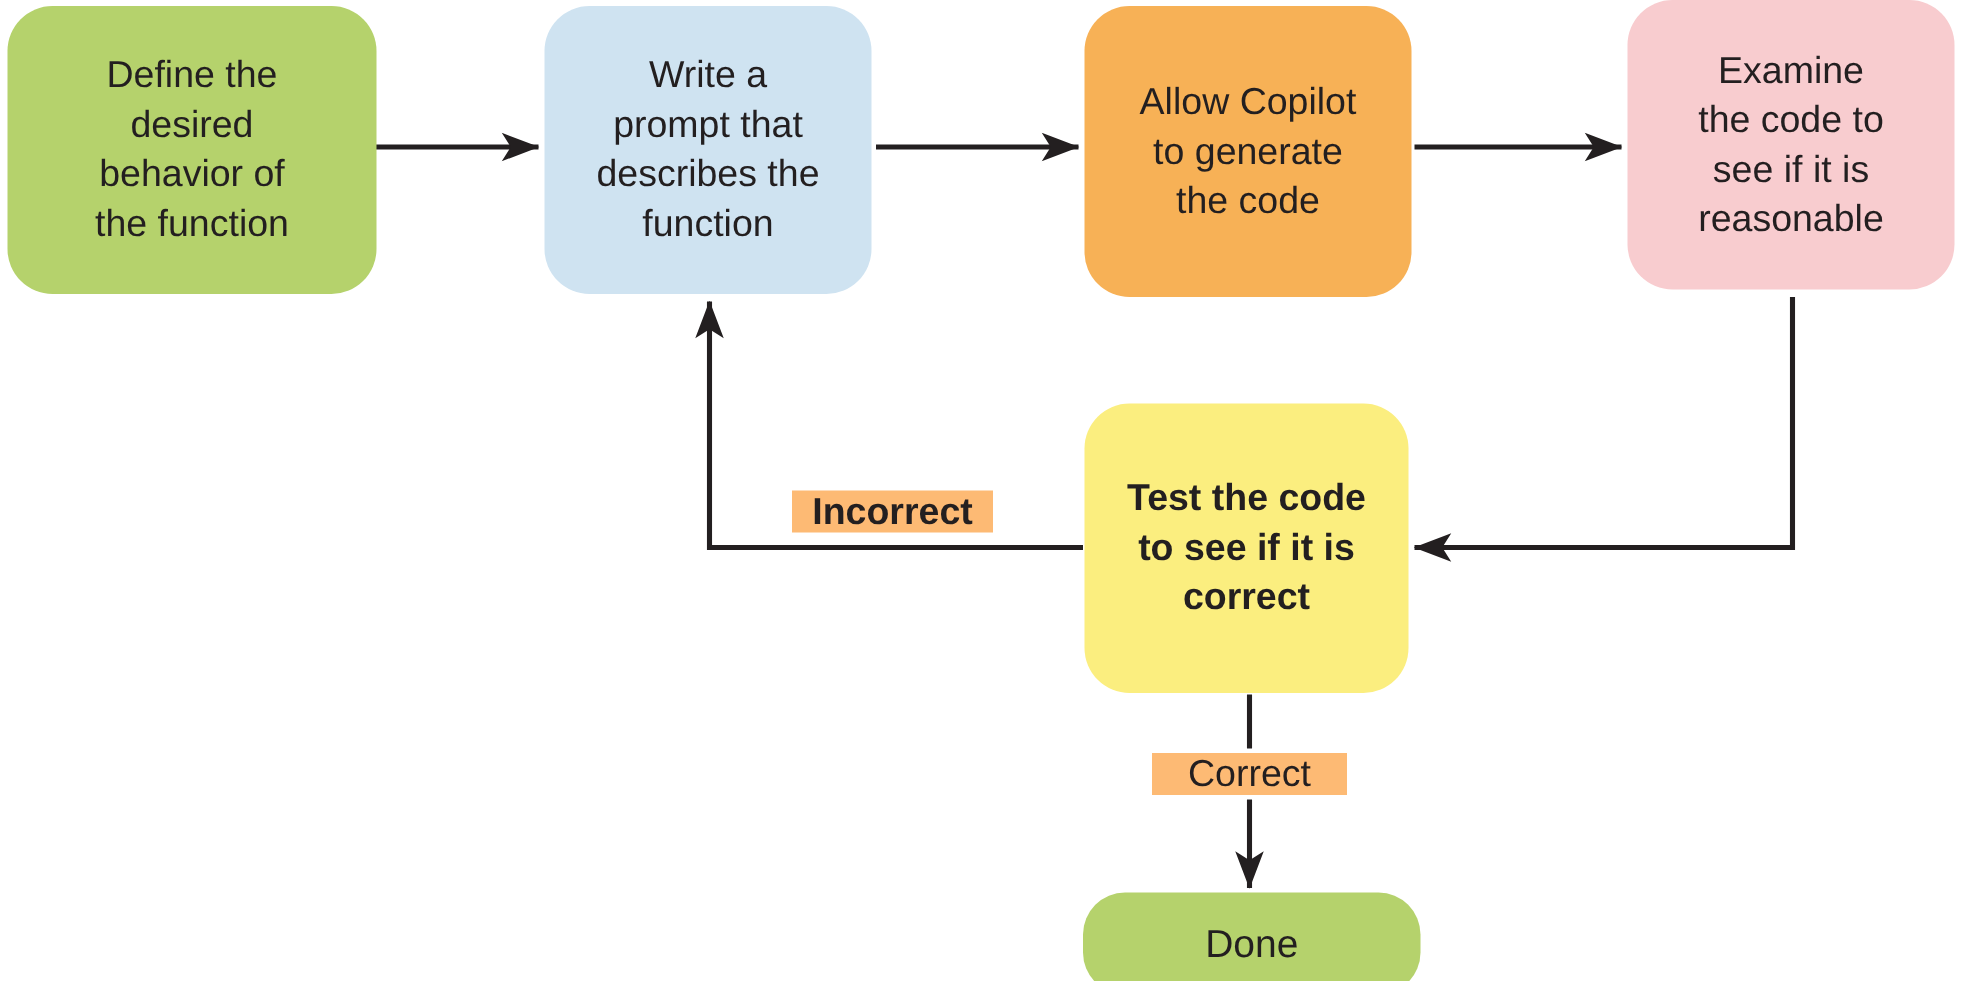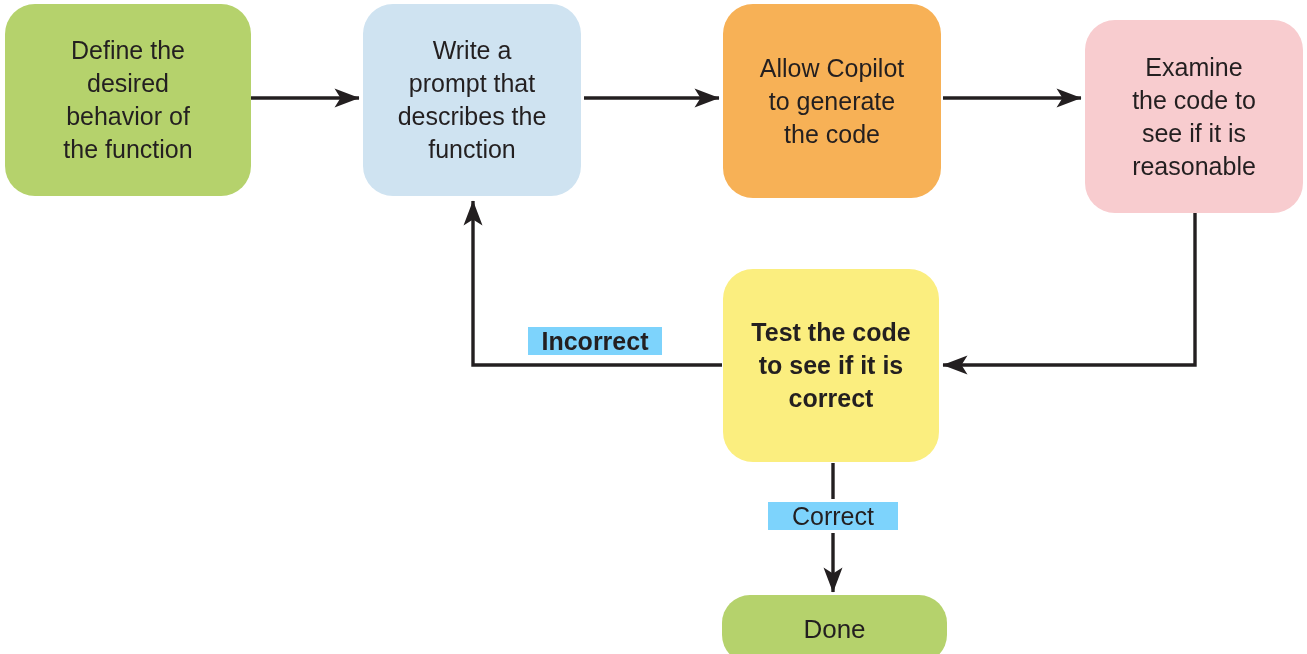--- a/index.html
+++ b/index.html
@@ -31,34 +31,34 @@
     justify-content: center;
     text-align: center;
     font-size: 25px;
     line-height: 33px;
     white-space: pre-line;
     color: #231f20;
   }
   .node-define  { left: 5px;    top: 4px;   width: 246px; height: 192px; }
   .node-prompt  { left: 363px;  top: 4px;   width: 218px; height: 192px; }
   .node-copilot { left: 723px;  top: 4px;   width: 218px; height: 194px; }
-  .node-examine { left: 1085px; top: 20px;   width: 218px; height: 193px; }
+  .node-examine { left: 1085px; top: 0;   width: 218px; height: 193px; }
   .node-test    { left: 723px;  top: 269px; width: 216px; height: 193px; font-weight: bold; }
   .node-done {
     left: 722px; top: 595px; width: 225px; height: 68px;
     border-radius: 28px;
     font-size: 26px;
   }
   .edge-label {
     position: absolute;
     text-align: center;
     font-size: 25px;
     line-height: 28px;
     color: #231f20;
-    background: #7dd3fc;
+    background: #fdba74;
   }
   .label-incorrect {
     left: 528px; top: 327px; width: 134px;
     font-weight: 600;
   }
   .label-correct {
     left: 768px; top: 502px; width: 130px;
   }
 </style>
 </head>

